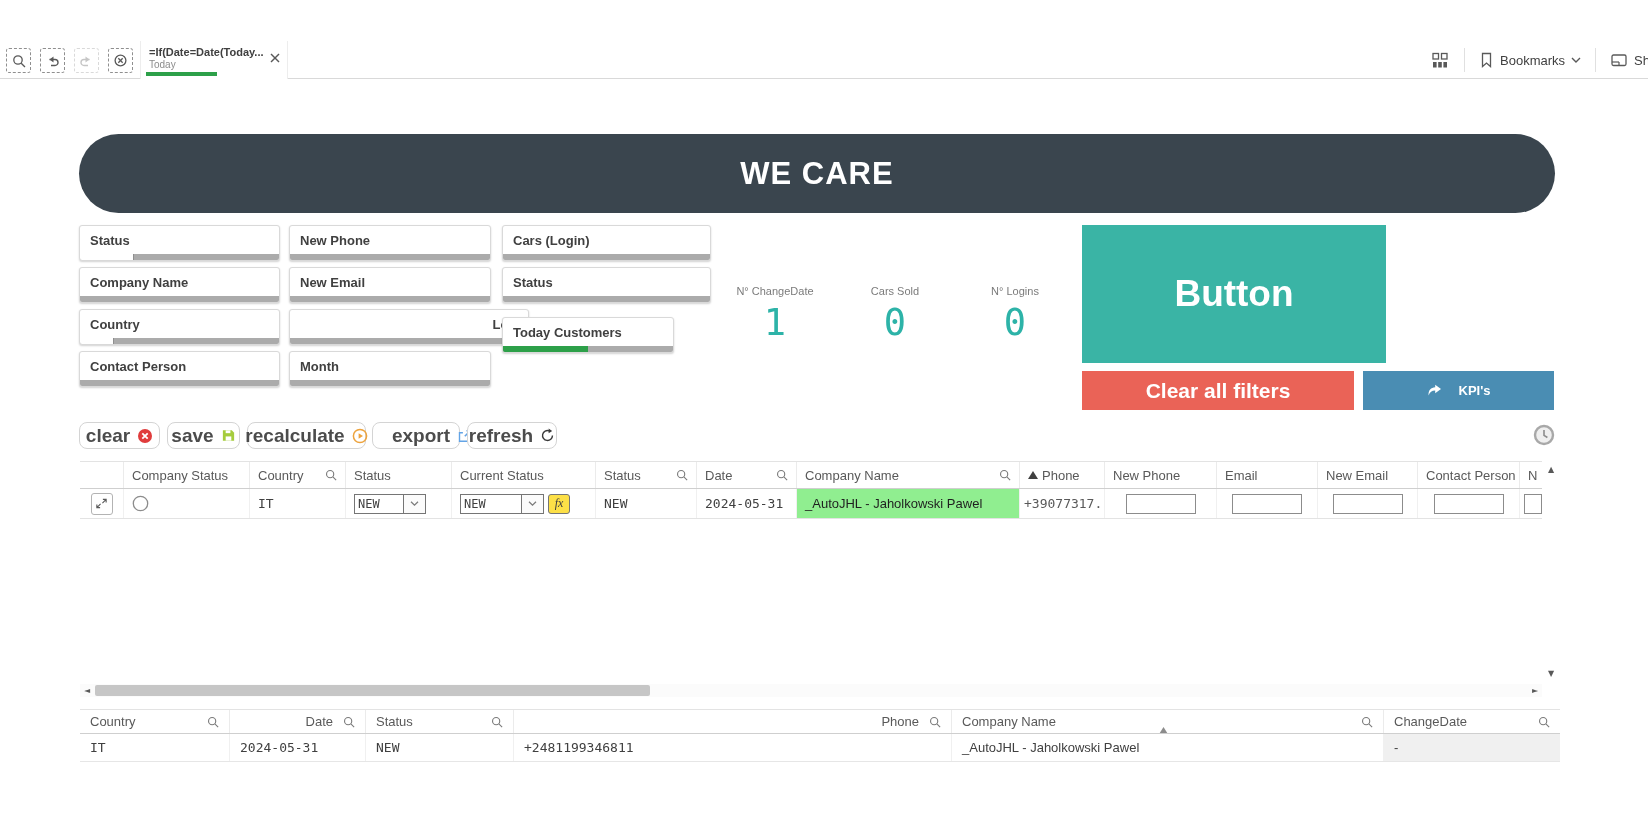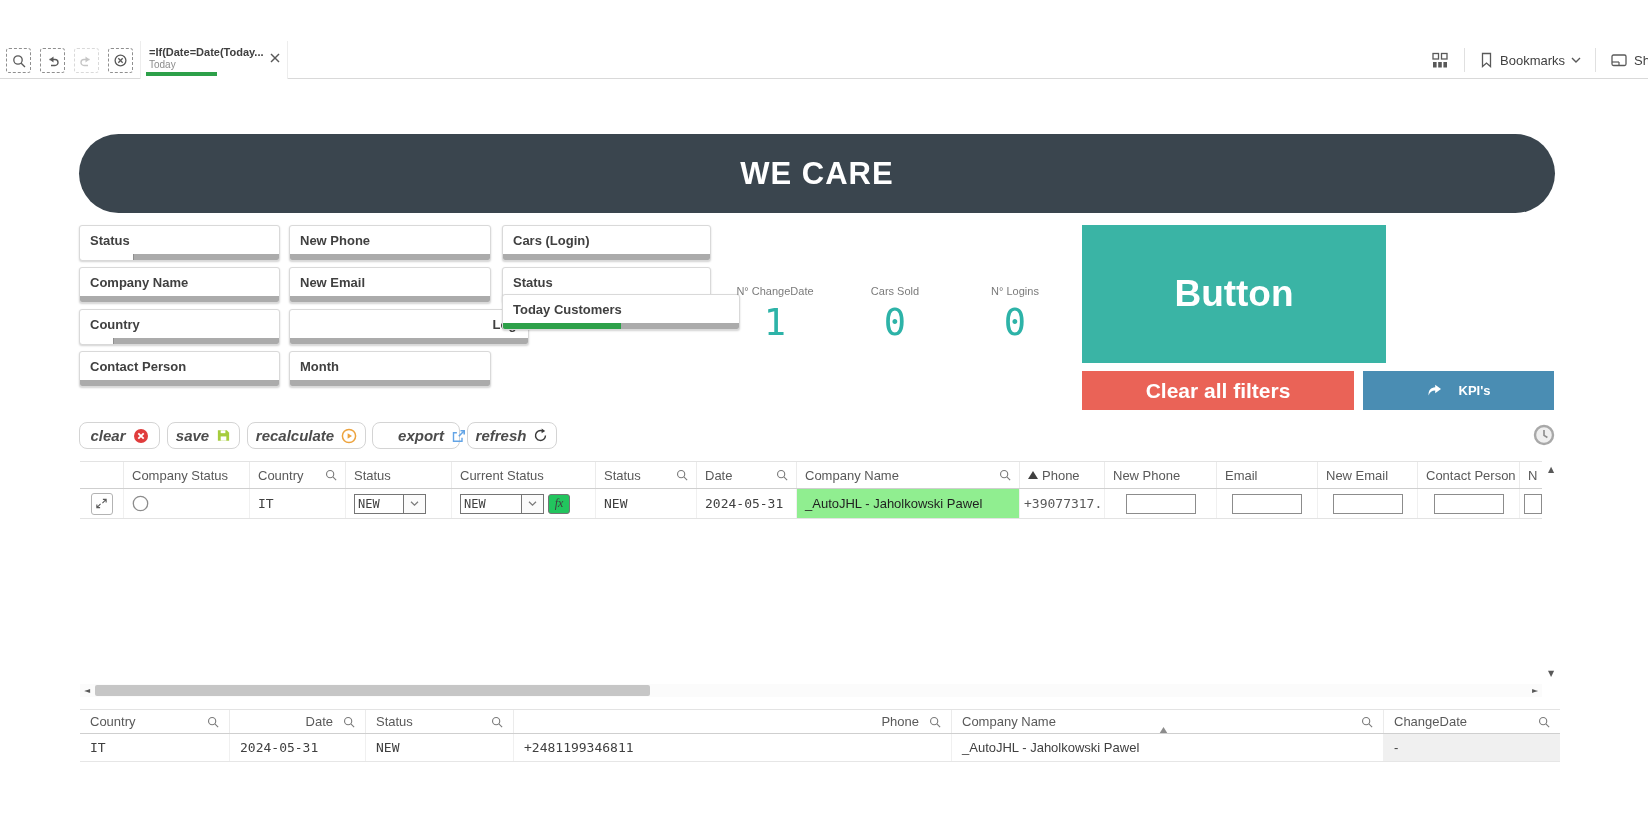--- a/index.html
+++ b/index.html
@@ -53,21 +53,21 @@
   .btn-clearall { position:absolute; left:1082px; top:330px; width:272px; height:39px; background:#ea6357;
                   color:#fff; font-size:21px; font-weight:bold; display:flex; align-items:center;
                   justify-content:center; cursor:pointer; }
   .btn-kpis { position:absolute; left:1363px; top:330px; width:191px; height:39px; background:#4a8db3;
               color:#fff; font-size:13px; font-weight:bold; display:flex; align-items:center;
               justify-content:center; gap:17px; cursor:pointer; }
 
   
   .action-btn { position:absolute; top:381px; height:27px; background:#fff; border:1px solid #d4d4d4;
                 border-radius:8px; display:flex; align-items:center; justify-content:center; gap:7px;
-                font-size:15px; font-weight:bold; color:#4c4c4c; cursor:pointer;font-style:italic; }
+                font-size:19px; font-weight:bold; color:#4c4c4c; cursor:pointer; }
   .clockwrap { position:absolute; left:1533px; top:383px; width:22px; height:22px; }
 
   
   .mtable { position:absolute; left:80px; top:420px; width:1462px; background:#fff; }
   .mhead { display:flex; width:1462px; height:28px; border-top:1px solid #e3e3e3;
            border-bottom:1px solid #cfcfcf; font-size:13px; color:#595959; }
   .mh { display:flex; align-items:center; padding:0 8px; height:100%; border-right:1px solid #ebebeb;
         overflow:hidden; white-space:nowrap; gap:4px; cursor:pointer; }
   .mh .sicon { margin-left:auto; color:#7a7a7a; flex:none; }
   .mrow { display:flex; width:1462px; height:30px; border-bottom:1px solid #e3e3e3; font-size:13px;
@@ -76,21 +76,21 @@
         overflow:hidden; white-space:nowrap; }
   .mono { font-family:"DejaVu Sans Mono", monospace; }
   .expander { width:22px; height:22px; border:1px solid #b3b3b3; border-radius:3px; background:#fff;
               display:flex; align-items:center; justify-content:center; cursor:pointer; }
   .sel { display:flex; align-items:center; }
   .sel-val { height:20px; border:1px solid #757575; background:#fff; font-size:12px; padding:2px 3px 0;
              font-family:"DejaVu Sans Mono", monospace; overflow:hidden; }
   .sel-btn { width:22px; height:20px; border:1px solid #757575; border-left:none; background:#fbfbfb;
              display:flex; align-items:center; justify-content:center; color:#7a7a7a; cursor:pointer; }
   .fx-btn { width:22px; height:20px; border:1px solid #757575; border-radius:3px; margin-left:4px;
-            background:#22c55e; display:flex; align-items:center; justify-content:center;
+            background:#fde047; display:flex; align-items:center; justify-content:center;
             font-family:"Liberation Serif", serif; font-style:italic; font-size:12px; color:#404040;
             cursor:pointer; }
   .inputbox { width:70px; height:20px; border:1px solid #8c8c8c; background:#fff; margin:0 auto; }
   .cell-green { background:#90ee90; color:#1f1f1f; }
   .phone-trunc { color:#595959; }
 
   
   .hscroll { position:absolute; left:80px; top:643px; width:1462px; height:13px; background:#fbfbfb; }
   .hs-arrow { position:absolute; top:0; width:14px; height:13px; font-size:8px; color:#595959;
               display:flex; align-items:center; justify-content:center;
@@ -242,21 +242,21 @@
     <div class="fbar"></div>
   </div>
   <div class="filter" style="left:502px; top:184px; width:209px;">
     <span class="flabel">Cars (Login)</span>
     <div class="fbar"></div>
   </div>
   <div class="filter" style="left:502px; top:226px; width:209px;">
     <span class="flabel">Status</span>
     <div class="fbar"></div>
   </div>
-  <div class="filter" style="left:502px; top:253px; width:238px;">
+  <div class="filter" style="left:502px; top:276px; width:172px;">
     <span class="flabel">Today Customers</span>
     <div class="fbar">
         <i class="fseg green" style="width:50%"></i>
       </div>
   </div>
 
   <div class="kpi" style="left:705px; top:244px;">
     <div class="klabel">N° ChangeDate</div>
     <div class="kvalue">1</div>
   </div>

